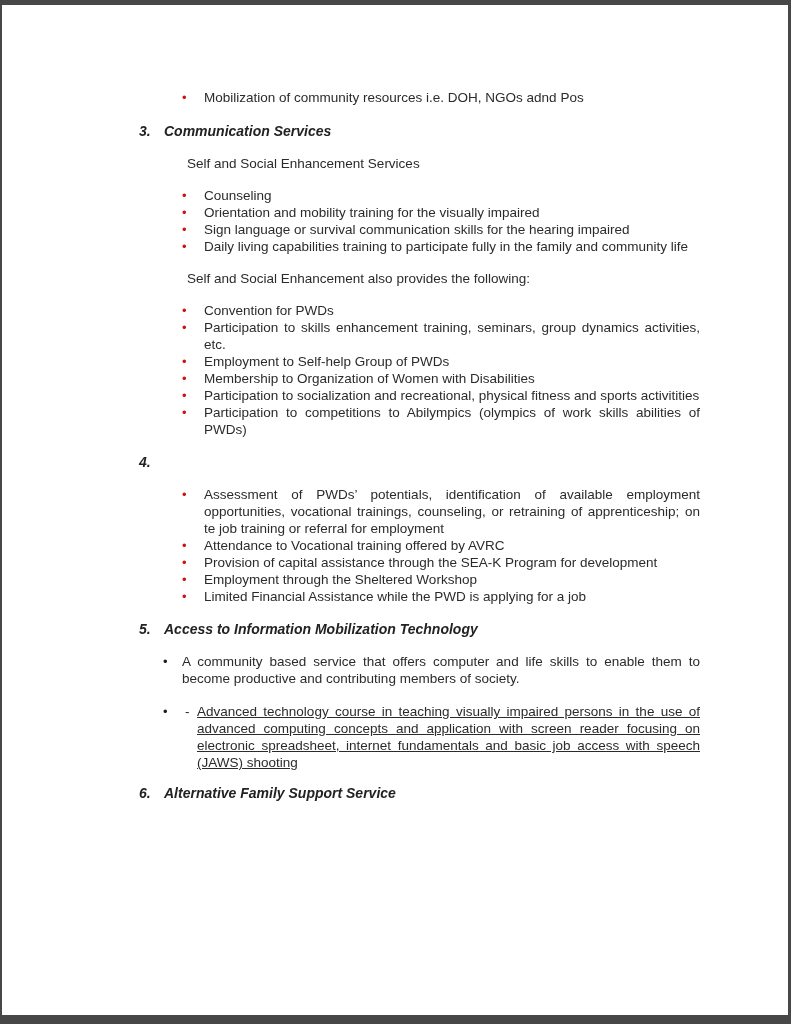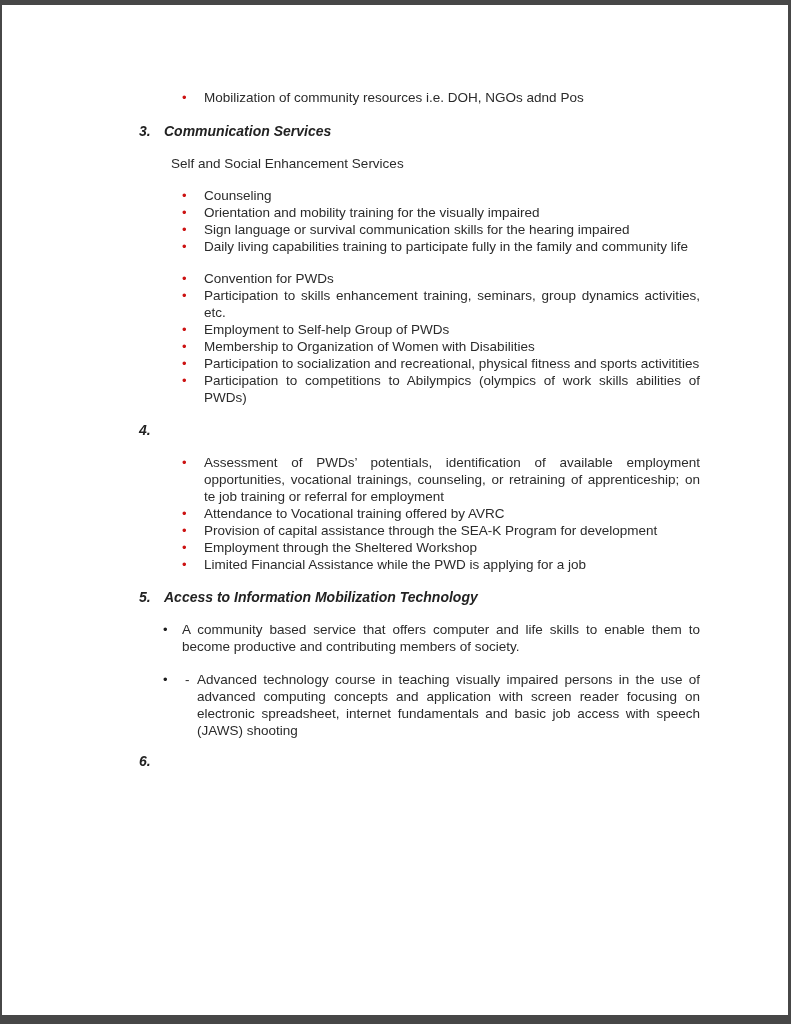--- a/index.html
+++ b/index.html
@@ -34,37 +34,37 @@
     display: flex;
     font-weight: bold;
     font-style: italic;
     font-size: 14px;
     color: #222;
     margin-top: 16px;
   }
   .heading .hnum { flex: 0 0 25px; }
   
   .para {
-    margin: 15px 0 0 32px;
+    margin: 15px 0 0 48px;
   }
   .para.justify { text-align: justify; }
   
   .list { margin-top: 15px; }
   .bullet-row { display: flex; }
   .list-red .bullet-row { margin-left: 43px; }
   .list-red .dot { flex: 0 0 22px; color: var(--red); font-size: 13px; }
   .list-black .bullet-row { margin-left: 24px; }
   .list-black .dot { flex: 0 0 19px; color: #1d1d1d; font-size: 13px; }
   .list-black .bullet-row + .bullet-row { margin-top: 16px; }
   .btext { flex: 1 1 auto; text-align: justify; }
   .btext.nojust { text-align: left; }
   
   .sub-dash-row { display: flex; margin-left: 3px; }
   .sub-dash-row .dash { flex: 0 0 12px; }
-  .sub-dash-row .btext { text-align: justify; }
+  .sub-dash-row .btext { text-align: justify; text-decoration: underline; }
 </style>
 </head>
 <body>
 
 <div class="page-frame">
   <div class="doc">
 
     <div class="list list-red" style="margin-top:0;">
       <div class="bullet-row">
         <span class="dot">•</span>
@@ -91,20 +91,21 @@
       <div class="bullet-row">
         <span class="dot">•</span>
         <span class="btext nojust">Sign language or survival communication skills for the hearing impaired</span>
       </div>
       <div class="bullet-row">
         <span class="dot">•</span>
         <span class="btext">Daily living capabilities training to participate fully in the family and community life</span>
       </div>
     </div>
 
+    <p class="para">Self and Social Enhancement also provides the following:</p>
 
     <div class="list list-red">
       <div class="bullet-row">
         <span class="dot">•</span>
         <span class="btext nojust">Convention for PWDs</span>
       </div>
       <div class="bullet-row">
         <span class="dot">•</span>
         <span class="btext">Participation to skills enhancement training, seminars, group dynamics activities, etc.</span>
       </div>
@@ -170,16 +171,17 @@
           <span class="sub-dash-row">
             <span class="dash">-</span>
             <span class="btext">Advanced technology course in teaching visually impaired persons in the use of advanced computing concepts and application with screen reader focusing on electronic spreadsheet, internet fundamentals and basic job access with speech (JAWS) shooting</span>
           </span>
         </span>
       </div>
     </div>
 
     <div class="heading" style="margin-top:14px;">
       <span class="hnum">6.</span>
+      <span class="htitle">Alternative Family Support Service</span>
     </div>
 
   </div>
 </div>
 
 </body></html>

